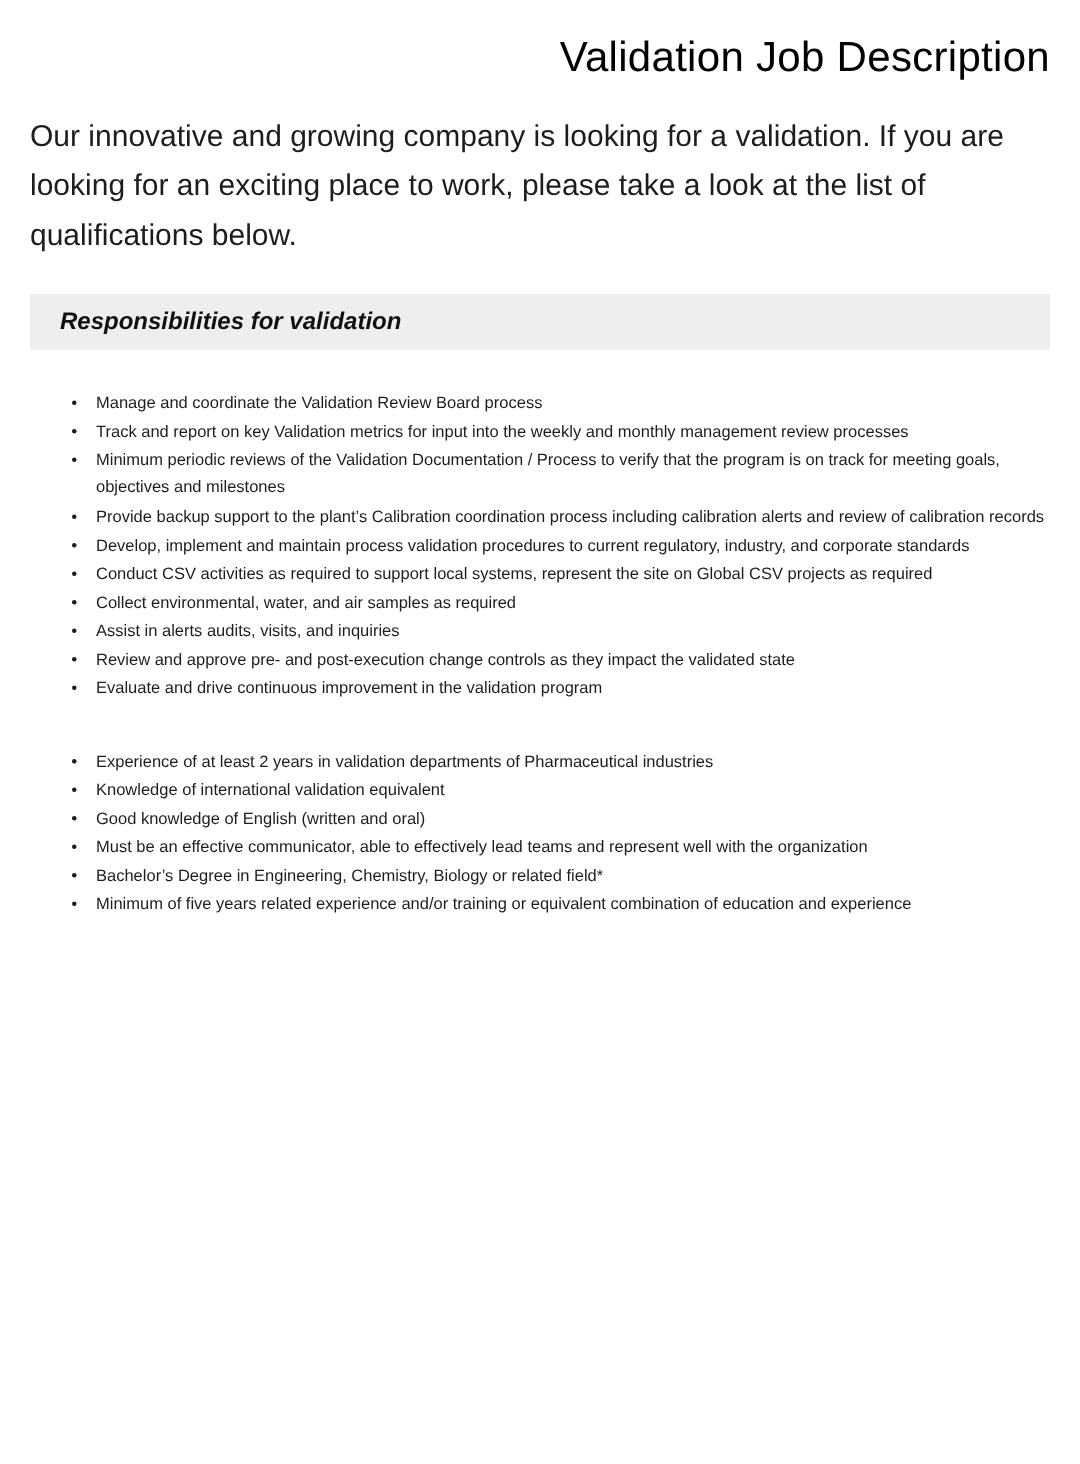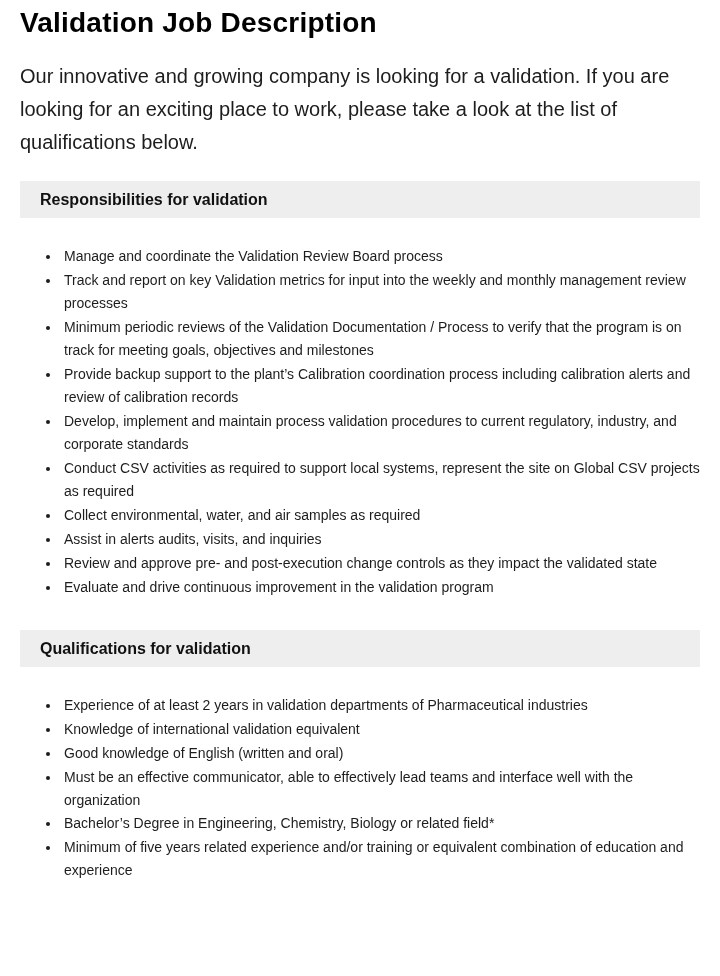--- a/index.html
+++ b/index.html
@@ -8,43 +8,44 @@
     width: 720px;
     min-height: 976px;
     margin: 0 auto;
     font-family: "Liberation Sans", sans-serif;
     color: #1d1d1d;
     overflow: hidden;
   }
   .page { padding: 0 20px; }
   .page-title {
     font-size: 28px;
-    font-weight: 700;
-    text-align: left;
+    font-weight: 400;
+    text-align: right;
     color: #000000;
-    padding-top: 7px;
+    padding-top: 22px;
     margin-bottom: 21px;
     letter-spacing: 0.2px;
   }
   .intro {
     font-size: 20px;
     line-height: 1.64;
     margin-bottom: 23px;
   }
   .section-heading {
     background: #eeeeee;
     font-size: 16px;
     font-weight: 700;
     color: #111111;
     padding: 10px 20px 9px 20px;
+    font-style: italic;
   }
   .bullet-list {
     margin: 27px 0 31px 0;
     padding-left: 41px;
-    font-size: 14px;
+    font-size: 11px;
     line-height: 1.64;
     list-style-type: disc;
   }
   .bullet-list li {
     padding-left: 3px;
     margin-bottom: 1px;
   }
   .bullet-list li::marker { color: #1d1d1d; }
 </style>
 </head>
@@ -76,30 +77,29 @@
 
         <li>Assist in alerts audits, visits, and inquiries</li>
 
         <li>Review and approve pre- and post-execution change controls as they impact the validated state</li>
 
         <li>Evaluate and drive continuous improvement in the validation program</li>
       </ul>
   </section>
 
   <section>
-    <div class="section-heading">Qualifications for validation</div>
     <ul class="bullet-list">
 
         <li>Experience of at least 2 years in validation departments of Pharmaceutical industries</li>
 
         <li>Knowledge of international validation equivalent</li>
 
         <li>Good knowledge of English (written and oral)</li>
 
-        <li>Must be an effective communicator, able to effectively lead teams and interface well with the organization</li>
+        <li>Must be an effective communicator, able to effectively lead teams and represent well with the organization</li>
 
         <li>Bachelor’s Degree in Engineering, Chemistry, Biology or related field*</li>
 
         <li>Minimum of five years related experience and/or training or equivalent combination of education and experience</li>
       </ul>
   </section>
 
 </div>
 
 </body></html>

